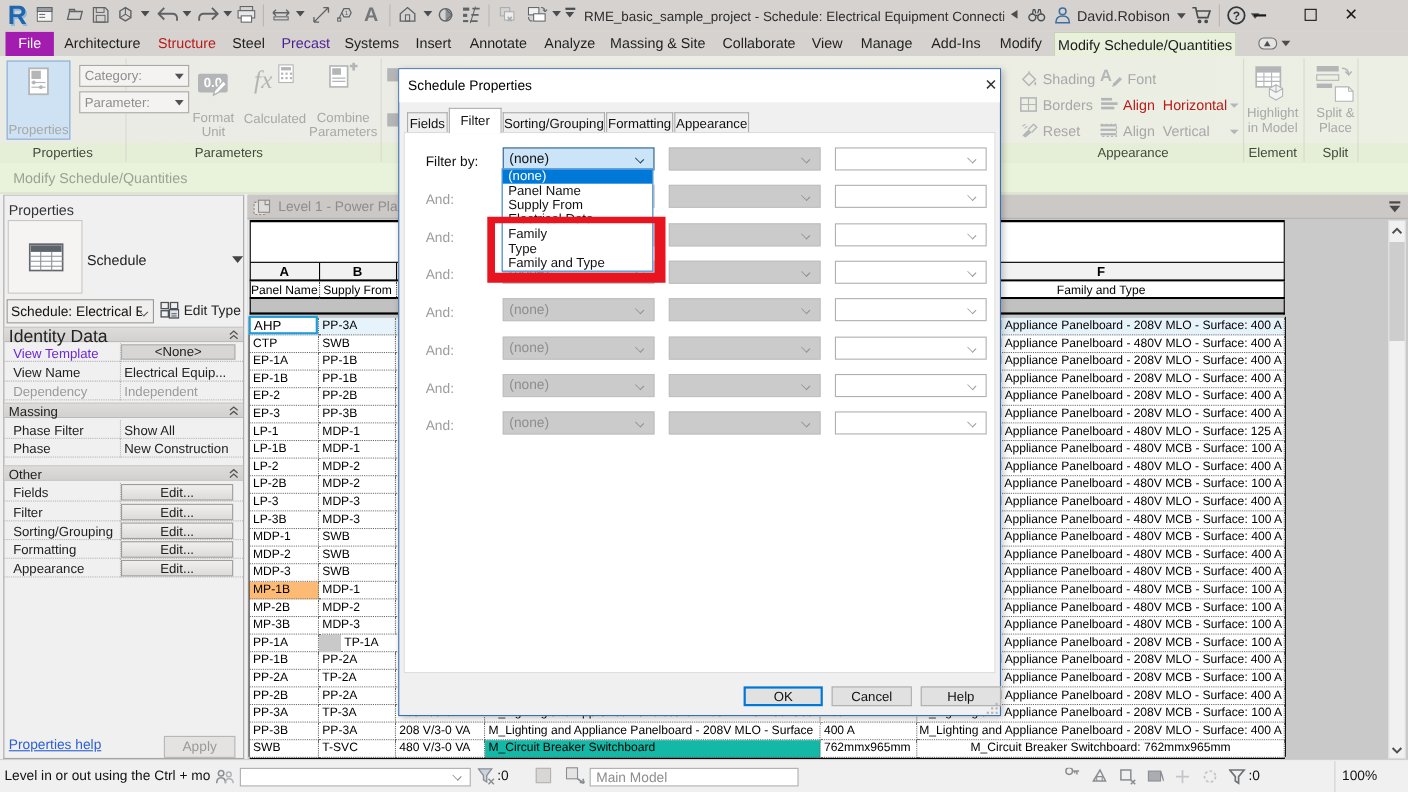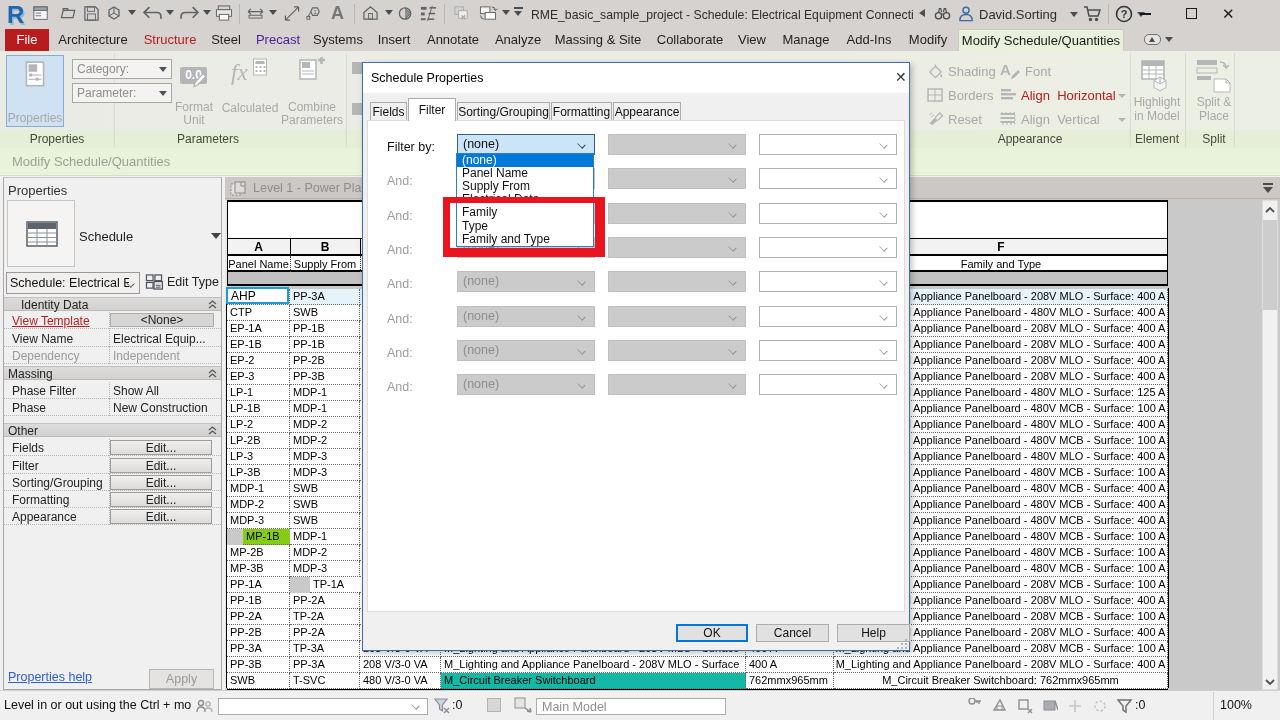--- a/index.html
+++ b/index.html
@@ -100,39 +100,39 @@
     <div class="abs" style="left:919px;top:9px;border-top:4px solid transparent;border-bottom:4px solid transparent;border-right:6px solid #4d4d4d;"></div>
     <svg class="ic" style="left:933px;top:6px" width="19" height="16" viewBox="0 0 18 18">
       <circle cx="4.5" cy="11" r="3.5" fill="none" stroke="#4a4d50" stroke-width="1.5"></circle>
       <circle cx="13.5" cy="11" r="3.5" fill="none" stroke="#4a4d50" stroke-width="1.5"></circle>
       <path d="M4.5 7.5 L5.5 3 H7 L8 7 M13.5 7.5 L12.5 3 H11 L10 7 M8 9 H10" fill="none" stroke="#4a4d50" stroke-width="1.3"></path>
     </svg>
     <svg class="ic" style="left:958px;top:5px" width="17" height="18" viewBox="0 0 18 18">
       <circle cx="8.5" cy="5" r="3.2" fill="none" stroke="#3c6e9f" stroke-width="1.5"></circle>
       <path d="M2 16 Q2 9.5 8.5 9.5 Q15 9.5 15 16 Z" fill="none" stroke="#3c6e9f" stroke-width="1.5"></path>
     </svg>
-    <div class="abs" style="left:979px;top:7px;font-size:13px;color:#2e2e2e;">David.Sorting</div>
+    <div class="abs" style="left:979px;top:7px;font-size:13px;color:#2e2e2e;">David.Robison</div>
     <div class="abs" style="left:1070px;top:12px;border-left:4px solid transparent;border-right:4px solid transparent;border-top:5px solid #4a4d50;"></div>
     <svg class="ic" style="left:1082px;top:5px" width="20" height="18" viewBox="0 0 18 18">
       <path d="M1 2 H4 L6 11 H15 L17 5 H5" fill="none" stroke="#4a4d50" stroke-width="1.5"></path>
       <circle cx="7.5" cy="14.5" r="1.7" fill="#4a4d50"></circle>
       <circle cx="13.5" cy="14.5" r="1.7" fill="#4a4d50"></circle>
     </svg>
     <div class="abs" style="left:1108px;top:4px;width:1px;height:20px;background:#b9b6b3;"></div>
     <svg class="ic" style="left:1115px;top:5px" width="18" height="18" viewBox="0 0 18 18">
       <circle cx="9" cy="9" r="7.5" fill="none" stroke="#30363b" stroke-width="1.6"></circle>
       <text x="9" y="13" font-size="11" font-weight="bold" text-anchor="middle" fill="#30363b">?</text>
     </svg>
     <div class="abs" style="left:1137px;top:12px;border-left:4px solid transparent;border-right:4px solid transparent;border-top:5px solid #4a4d50;"></div>
     <div class="abs" style="left:1140px;top:13px;width:11px;height:2px;background:#1a1a1a;"></div>
     <div class="abs" style="left:1186px;top:8px;width:11px;height:11px;border:1.5px solid #1a1a1a;"></div>
     <div class="abs" style="left:1222px;top:6px;font-size:15px;color:#1a1a1a;line-height:15px;">✕</div>
   </div>
 <div class="abs" style="left:0;top:29px;width:1280px;height:22px;background:#d5d2cf;">
-    <div class="abs" style="left:5px;top:0;width:44px;height:22px;background:#b91c1c;color:#fff;font-size:13px;text-align:center;line-height:21px;">File</div>
+    <div class="abs" style="left:5px;top:0;width:44px;height:22px;background:#a21caf;color:#fff;font-size:13px;text-align:center;line-height:21px;">File</div>
     <div class="abs" style="left:33px;top:0;width:120px;height:22px;font-size:13px;color:#1f1f1f;text-align:center;line-height:21px;white-space:nowrap;">Architecture</div>
     <div class="abs" style="left:110px;top:0;width:120px;height:22px;font-size:13px;color:#b91c1c;text-align:center;line-height:21px;white-space:nowrap;">Structure</div>
     <div class="abs" style="left:166px;top:0;width:120px;height:22px;font-size:13px;color:#1f1f1f;text-align:center;line-height:21px;white-space:nowrap;">Steel</div>
     <div class="abs" style="left:218px;top:0;width:120px;height:22px;font-size:13px;color:#4c1d95;text-align:center;line-height:21px;white-space:nowrap;">Precast</div>
     <div class="abs" style="left:278px;top:0;width:120px;height:22px;font-size:13px;color:#1f1f1f;text-align:center;line-height:21px;white-space:nowrap;">Systems</div>
     <div class="abs" style="left:334px;top:0;width:120px;height:22px;font-size:13px;color:#1f1f1f;text-align:center;line-height:21px;white-space:nowrap;">Insert</div>
     <div class="abs" style="left:393px;top:0;width:120px;height:22px;font-size:13px;color:#1f1f1f;text-align:center;line-height:21px;white-space:nowrap;">Annotate</div>
     <div class="abs" style="left:458px;top:0;width:120px;height:22px;font-size:13px;color:#1f1f1f;text-align:center;line-height:21px;white-space:nowrap;">Analyze</div>
     <div class="abs" style="left:538px;top:0;width:120px;height:22px;font-size:13px;color:#1f1f1f;text-align:center;line-height:21px;white-space:nowrap;">Massing &amp; Site</div>
     <div class="abs" style="left:630px;top:0;width:120px;height:22px;font-size:13px;color:#1f1f1f;text-align:center;line-height:21px;white-space:nowrap;">Collaborate</div>
@@ -281,26 +281,26 @@
     <svg class="ic" style="left:141px;top:96px" width="18" height="16" viewBox="0 0 18 17">
       <rect x="1" y="1" width="7" height="6" fill="none" stroke="#4f5357" stroke-width="1.3"></rect>
       <rect x="10" y="1" width="7" height="6" fill="none" stroke="#4f5357" stroke-width="1.3"></rect>
       <rect x="1" y="9" width="7" height="6" fill="none" stroke="#4f5357" stroke-width="1.3"></rect>
       <rect x="9" y="8" width="9" height="8" fill="#dfe4ec" stroke="#4f5357" stroke-width="1.3"></rect>
       <line x1="11" y1="12" x2="16" y2="12" stroke="#4f5357"></line>
       <line x1="11" y1="14" x2="16" y2="14" stroke="#4f5357"></line>
     </svg>
     <div class="abs" style="left:163px;top:97px;font-size:12.5px;color:#222;">Edit Type</div>
     <div class="abs" style="left:0px;top:119px;width:217px;height:14px;background:linear-gradient(#dddcda,#d2d1cf);border-top:1px solid #c2c1bf;border-bottom:1px solid #bbbab8;"></div>
-    <div class="abs" style="left:4px;top:120px;font-size:12px;color:#222;margin-left:13px;">Identity Data</div>
+    <div class="abs" style="left:4px;top:120px;font-size:16px;color:#222;">Identity Data</div>
     <svg class="ic" style="left:204px;top:122px" width="9" height="9" viewBox="0 0 9 9">
       <path d="M1 4 L4.5 1 L8 4 M1 8 L4.5 5 L8 8" fill="none" stroke="#555" stroke-width="1.2"></path>
     </svg>
     <div class="abs" style="left:0px;top:134px;width:217px;height:17px;border-bottom:1px dotted #b5b5b5;"></div>
-    <div class="abs" style="left:8px;top:136px;font-size:12px;color:#b91c1c;white-space:nowrap;text-decoration:underline;">View Template</div>
+    <div class="abs" style="left:8px;top:136px;font-size:12px;color:#6d28d9;white-space:nowrap;">View Template</div>
     <div class="abs" style="left:105px;top:134px;width:1px;height:17px;border-left:1px dotted #b5b5b5;"></div>
     <div class="abs" style="left:106px;top:135px;width:104px;height:14px;background:#d8d6d4;border:1px solid #aeacaa;font-size:12px;color:#222;text-align:center;line-height:13px;">&lt;None&gt;</div>
     <div class="abs" style="left:0px;top:152px;width:217px;height:17px;border-bottom:1px dotted #b5b5b5;"></div>
     <div class="abs" style="left:8px;top:154px;font-size:12px;color:#222;white-space:nowrap;">View Name</div>
     <div class="abs" style="left:105px;top:152px;width:1px;height:17px;border-left:1px dotted #b5b5b5;"></div>
     <div class="abs" style="left:109px;top:154px;font-size:12px;color:#222;white-space:nowrap;">Electrical Equip...</div>
     <div class="abs" style="left:0px;top:169px;width:217px;height:17px;border-bottom:1px dotted #b5b5b5;"></div>
     <div class="abs" style="left:8px;top:171px;font-size:12px;color:#9a9a9a;white-space:nowrap;">Dependency</div>
     <div class="abs" style="left:105px;top:169px;width:1px;height:17px;border-left:1px dotted #b5b5b5;"></div>
     <div class="abs" style="left:109px;top:171px;font-size:12px;color:#9a9a9a;white-space:nowrap;">Independent</div>
@@ -469,21 +469,21 @@
 <div class="tc" style="left:360px;width:81px;top:496.5px;height:16.0px;background:#fff;">480 V/3-0 VA</div>
 <div class="tc" style="left:441px;width:305px;top:496.5px;height:16.0px;background:#fff;">M_Lighting and Appliance Panelboard - 480V MCB - Surface</div>
 <div class="tc" style="left:746px;width:88px;top:496.5px;height:16.0px;background:#fff;">400 A</div>
 <div class="tc" style="left:834px;width:334px;top:496.5px;height:16.0px;background:#fff;text-align:center;padding:0;">M_Lighting and Appliance Panelboard - 480V MCB - Surface: 400 A</div>
 <div class="tc" style="left:227px;width:63px;top:512.5px;height:16.0px;background:#fff;">MDP-3</div>
 <div class="tc" style="left:290px;width:70px;top:512.5px;height:16.0px;background:#fff;">SWB</div>
 <div class="tc" style="left:360px;width:81px;top:512.5px;height:16.0px;background:#fff;">480 V/3-0 VA</div>
 <div class="tc" style="left:441px;width:305px;top:512.5px;height:16.0px;background:#fff;">M_Lighting and Appliance Panelboard - 480V MCB - Surface</div>
 <div class="tc" style="left:746px;width:88px;top:512.5px;height:16.0px;background:#fff;">400 A</div>
 <div class="tc" style="left:834px;width:334px;top:512.5px;height:16.0px;background:#fff;text-align:center;padding:0;">M_Lighting and Appliance Panelboard - 480V MCB - Surface: 400 A</div>
-<div class="tc" style="left:243px;width:63px;top:528.5px;height:16.0px;background:#84cc16;">MP-1B</div>
+<div class="tc" style="left:227px;width:63px;top:528.5px;height:16.0px;background:#fdba74;">MP-1B</div>
 <div class="tc" style="left:290px;width:70px;top:528.5px;height:16.0px;background:#fff;">MDP-1</div>
 <div class="tc" style="left:360px;width:81px;top:528.5px;height:16.0px;background:#fff;">480 V/3-0 VA</div>
 <div class="tc" style="left:441px;width:305px;top:528.5px;height:16.0px;background:#fff;">M_Lighting and Appliance Panelboard - 480V MCB - Surface</div>
 <div class="tc" style="left:746px;width:88px;top:528.5px;height:16.0px;background:#fff;">100 A</div>
 <div class="tc" style="left:834px;width:334px;top:528.5px;height:16.0px;background:#fff;text-align:center;padding:0;">M_Lighting and Appliance Panelboard - 480V MCB - Surface: 100 A</div>
 <div class="tc" style="left:227px;width:63px;top:544.5px;height:16.0px;background:#fff;">MP-2B</div>
 <div class="tc" style="left:290px;width:70px;top:544.5px;height:16.0px;background:#fff;">MDP-2</div>
 <div class="tc" style="left:360px;width:81px;top:544.5px;height:16.0px;background:#fff;">480 V/3-0 VA</div>
 <div class="tc" style="left:441px;width:305px;top:544.5px;height:16.0px;background:#fff;">M_Lighting and Appliance Panelboard - 480V MCB - Surface</div>
 <div class="tc" style="left:746px;width:88px;top:544.5px;height:16.0px;background:#fff;">100 A</div>

